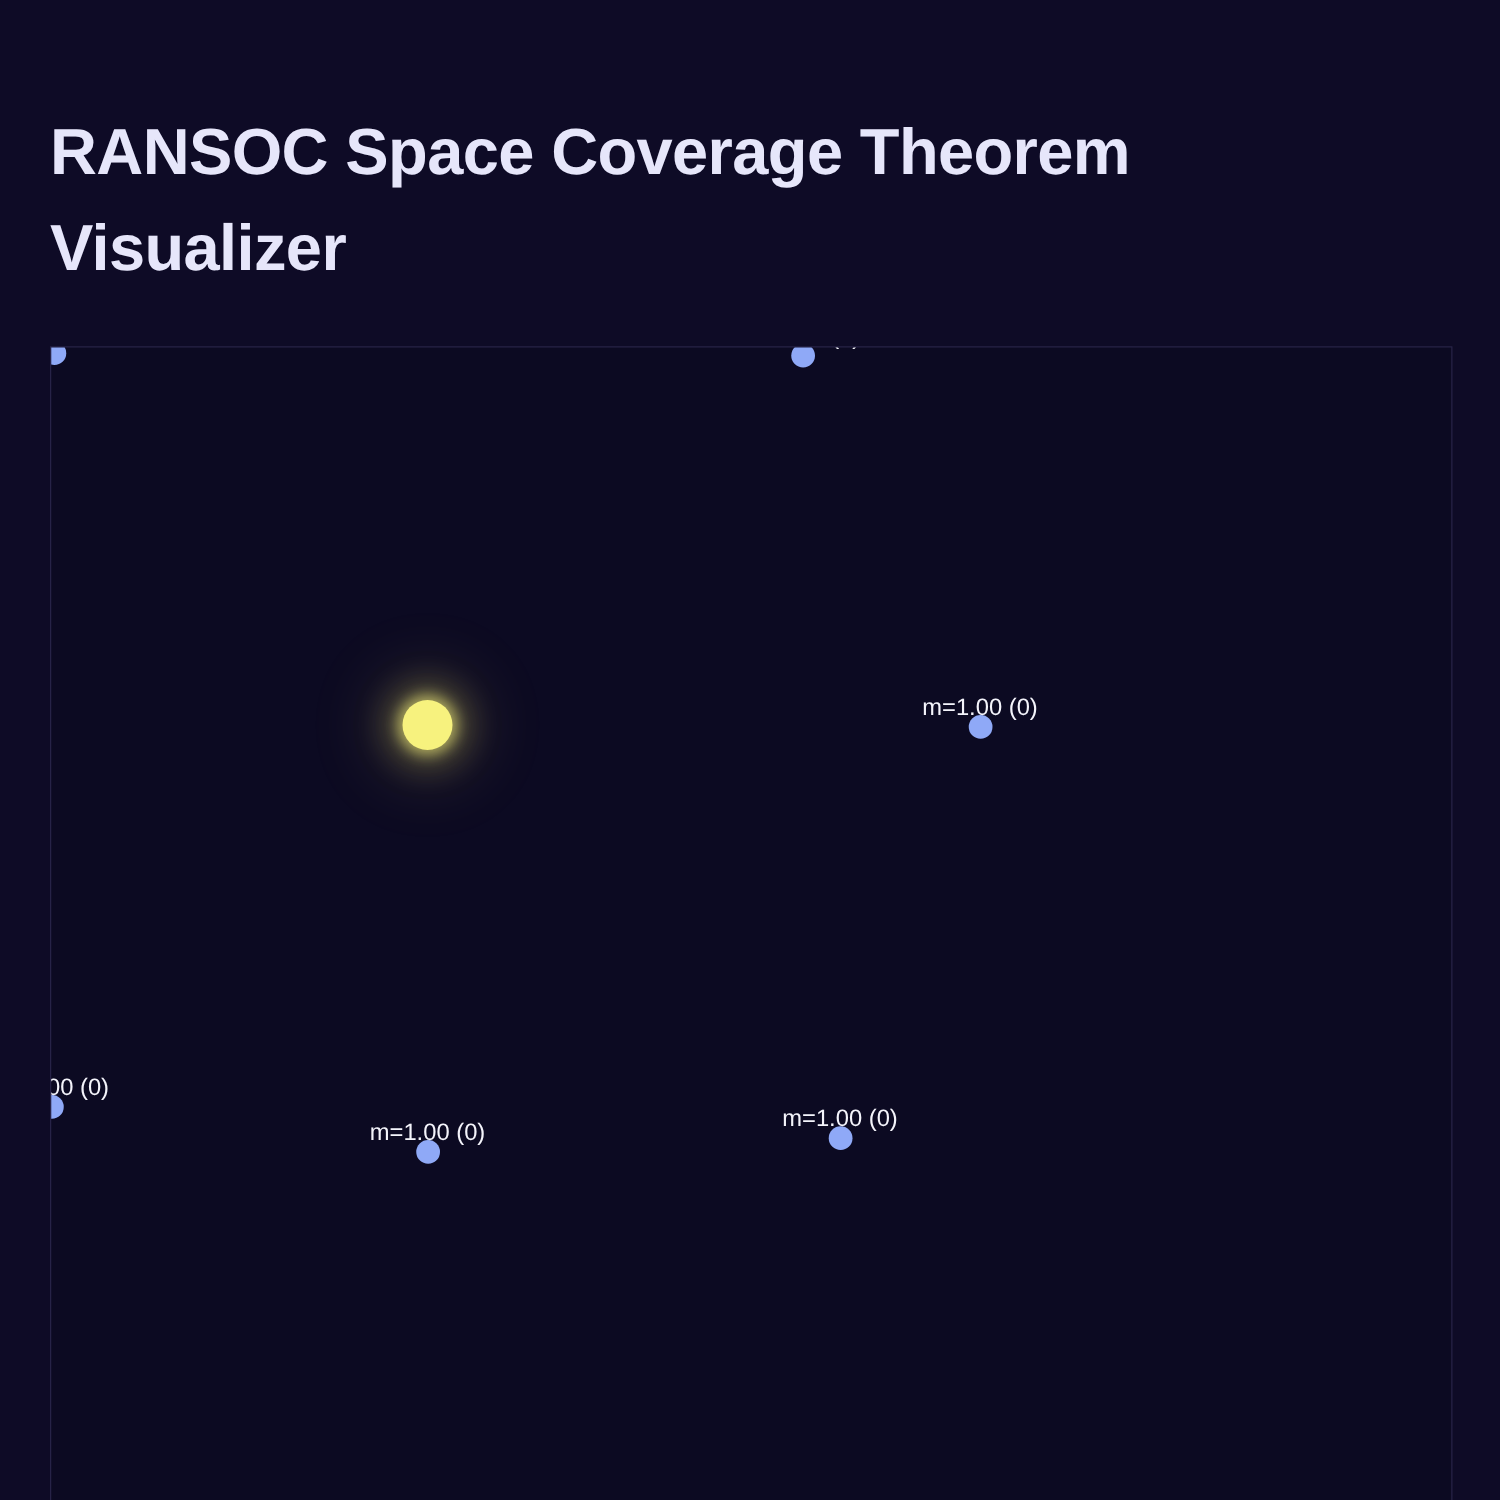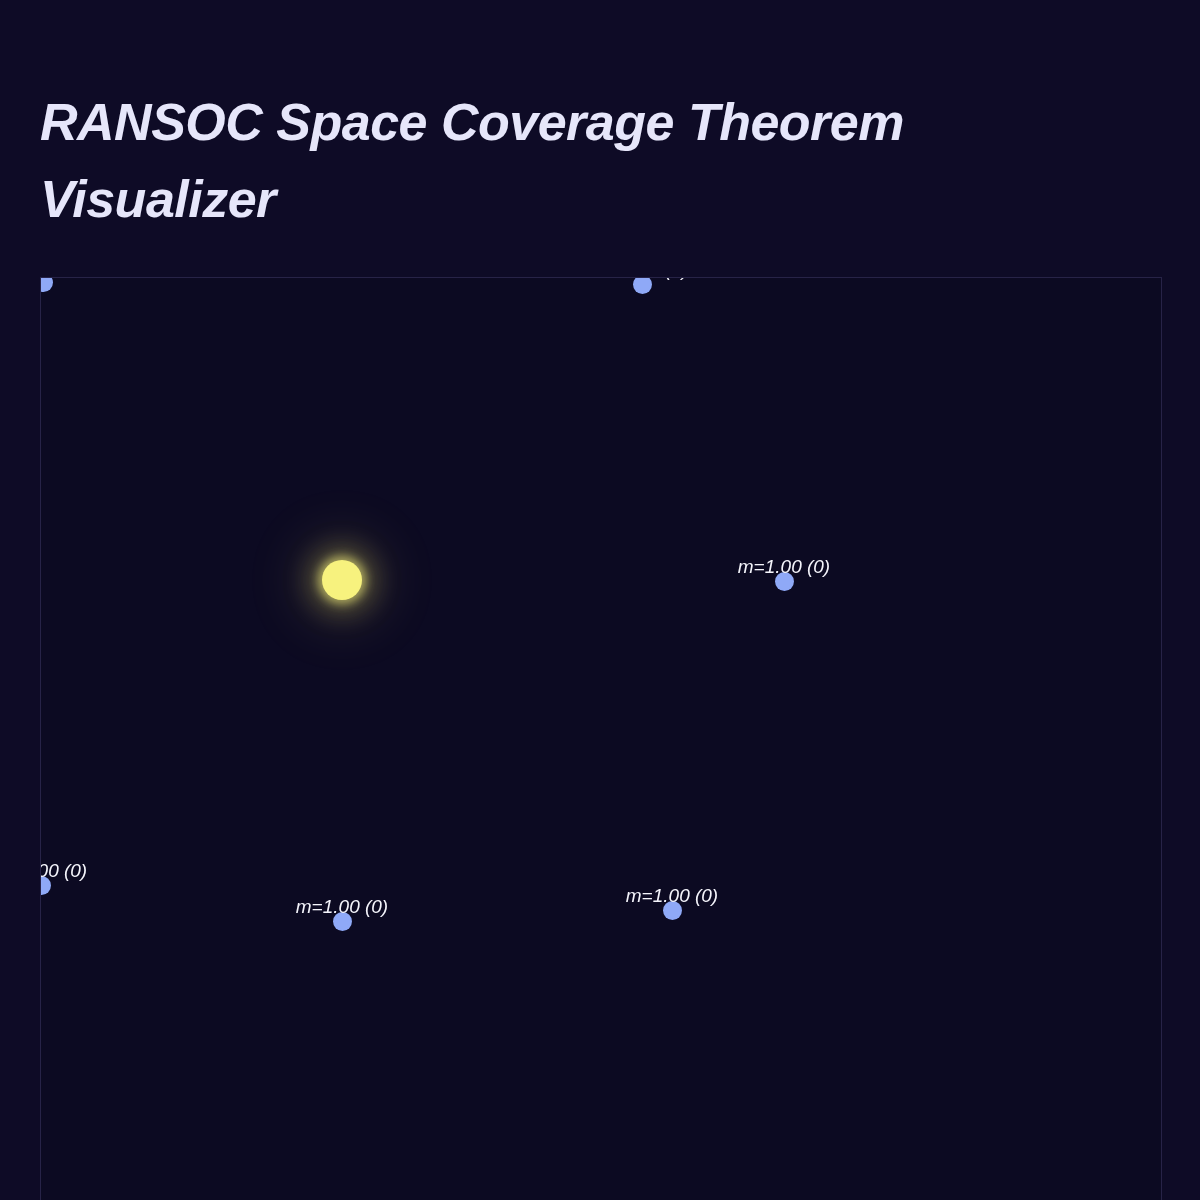--- a/index.html
+++ b/index.html
@@ -13,21 +13,20 @@
     background: #0e0b26;
     font-family: "Liberation Sans", sans-serif;
     -webkit-font-smoothing: antialiased;
   }
 
   #app {
     position: relative;
     width: 1200px;
     height: 1200px;
     box-sizing: border-box;
-    font-style: italic;
   }
 
   
   .page-title {
     position: absolute;
     left: 40px;
     top: 84px;
     width: 1060px;
     margin: 0;
     font-family: "Liberation Sans", sans-serif;

